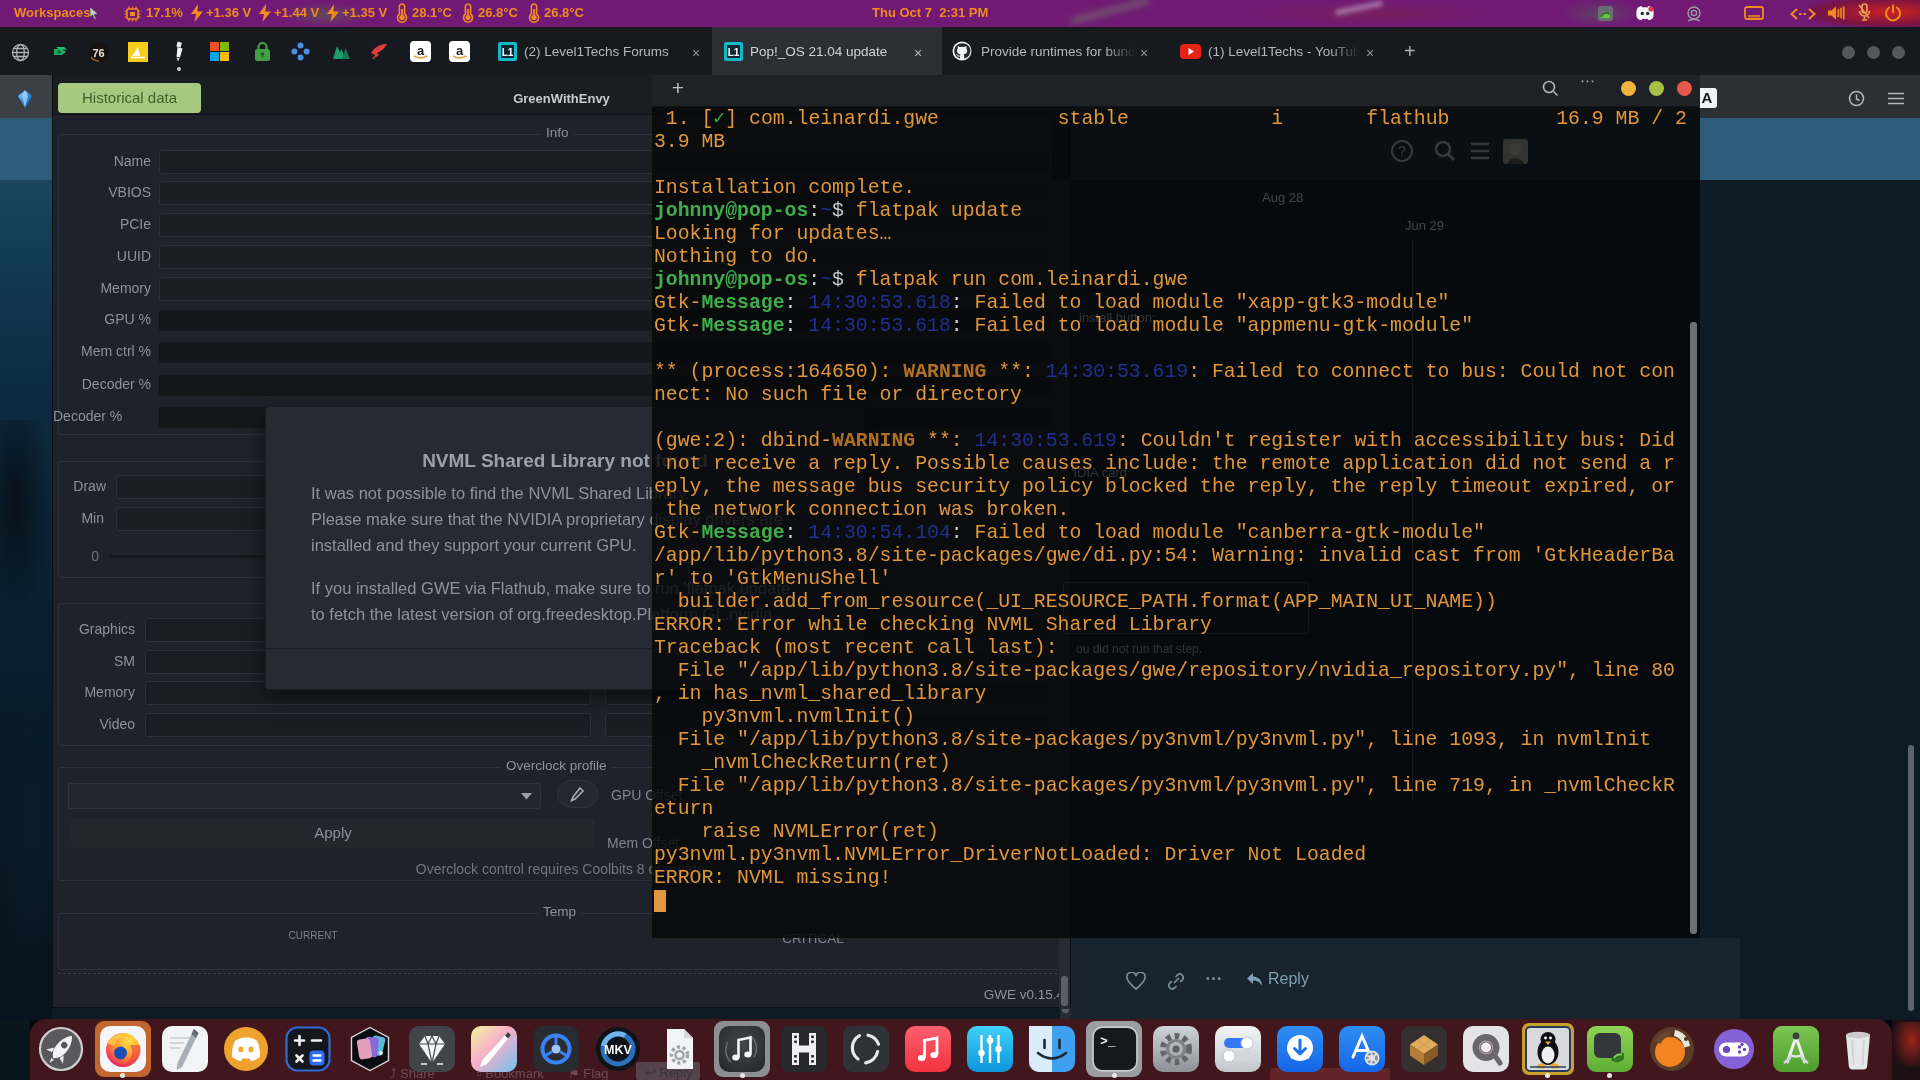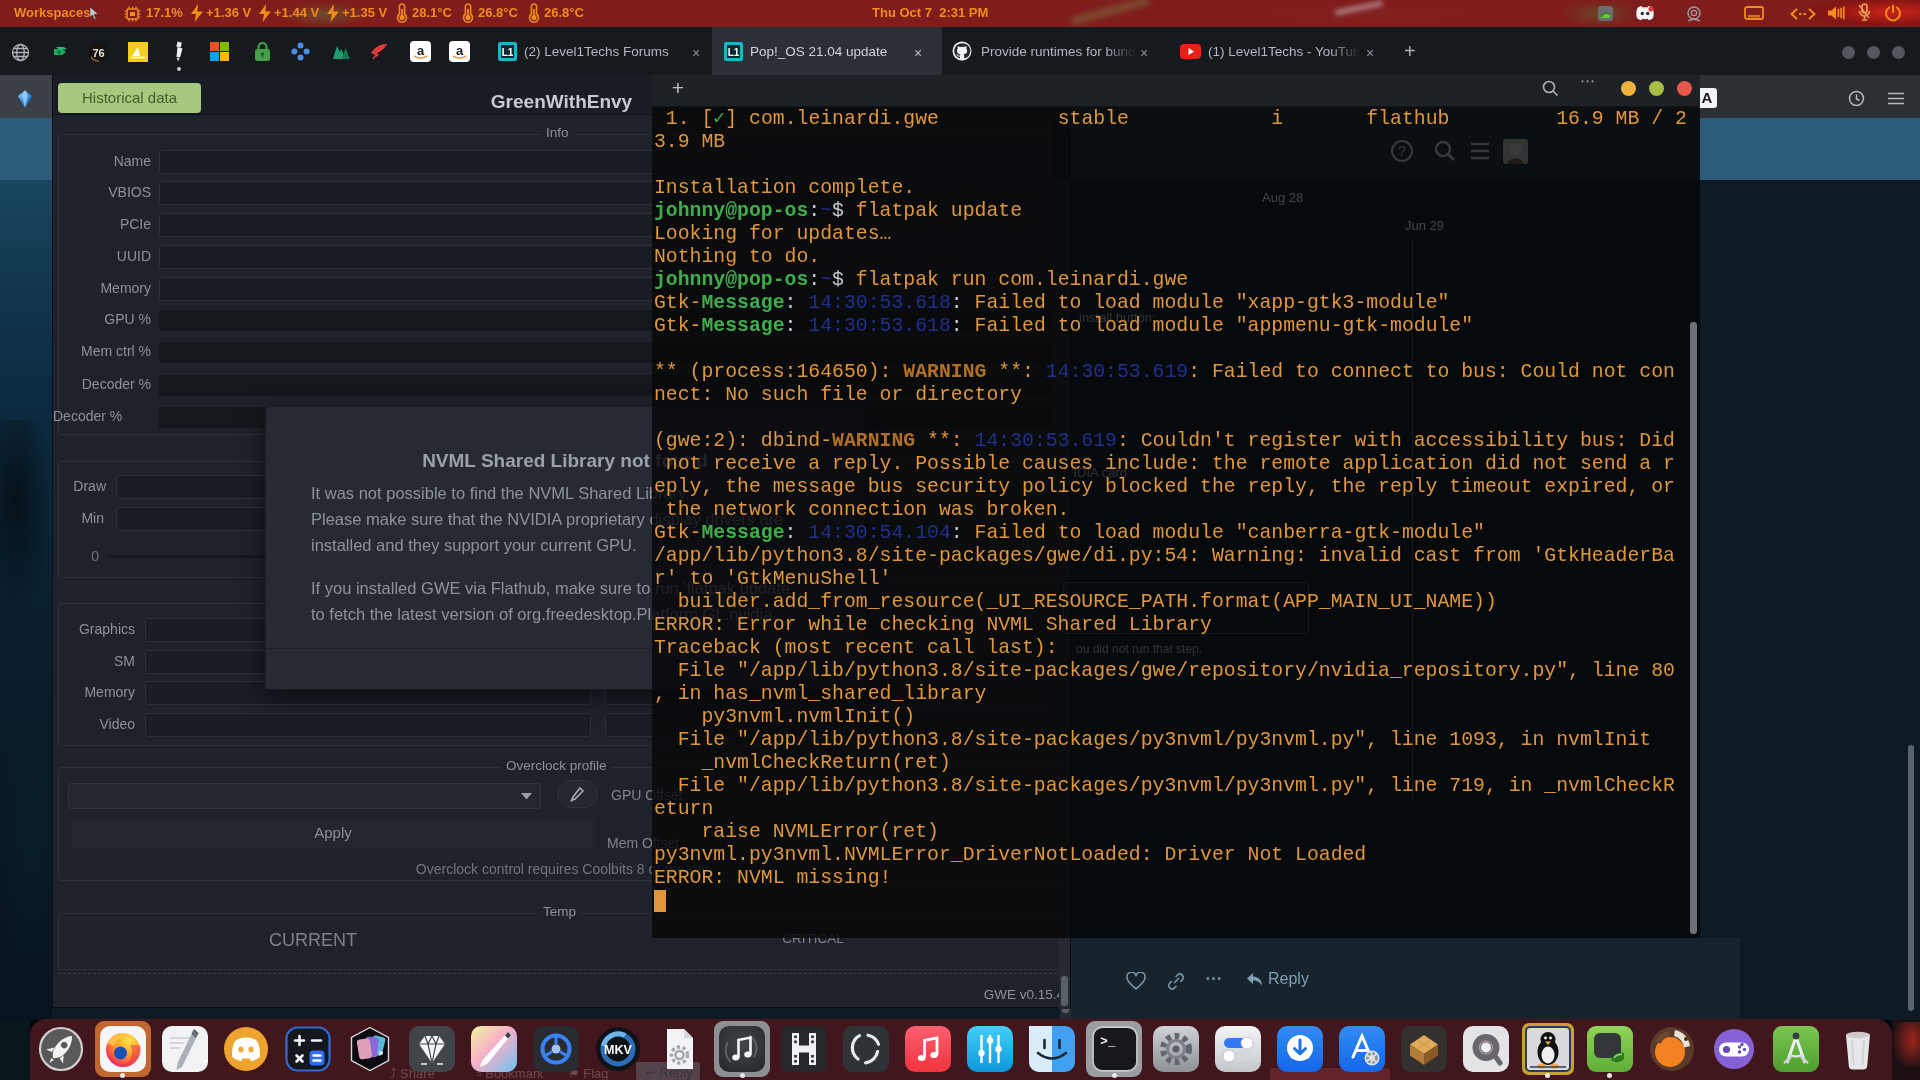--- a/index.html
+++ b/index.html
@@ -1,19 +1,19 @@
 <!DOCTYPE html>
 <html><head><meta charset="utf-8">
 <style>
 *{margin:0;padding:0;box-sizing:border-box}
 html,body{width:1920px;height:1080px;overflow:hidden;background:#05070a;font-family:"Liberation Sans",sans-serif}
 #stage{position:relative;width:1920px;height:1080px}
 .a{position:absolute}
 
-#topbar{left:0;top:0;width:1920px;height:27px;background:#7f1d1d;color:#f08b1d;font-weight:bold;font-size:13px;overflow:hidden}
+#topbar{left:0;top:0;width:1920px;height:27px;background:#701a75;color:#f08b1d;font-weight:bold;font-size:13px;overflow:hidden}
 .tb{position:absolute;top:5px;white-space:nowrap}
 
 #tabbar{left:0;top:27px;width:1920px;height:48px;background:#16191e}
 .fav{position:absolute;top:43px}
 .tabt{position:absolute;top:17px;font-size:13.5px;color:#b2b8bf;white-space:nowrap;overflow:hidden}
 .tabx{position:absolute;top:18px;font-size:14px;color:#8f959c}
 
 #toolbar{left:0;top:75px;width:1920px;height:43px;background:#3b4046}
 #blueband{left:0;top:118px;width:1920px;height:62px;background:#2d5b7a}
 #pagebg{left:0;top:180px;width:1920px;height:840px;background:#0f1b24}
@@ -95,21 +95,21 @@
 <div class="a" style="left:1060px;top:938px;width:11px;height:82px;background:#262b33"></div>
 <div class="a" style="left:1062px;top:975px;width:7px;height:38px;background:#596068;border-radius:3px"></div>
 
 <div class="a" style="left:0;top:180px;width:52px;height:840px;background:linear-gradient(180deg,#1a4660 0%,#123a52 10%,#0d2c42 24%,#0a2233 45%,#091b29 65%,#081622 85%,#071420 100%)"></div>
 <div class="a" style="left:0;top:420px;width:52px;height:200px;background:radial-gradient(ellipse at 30% 40%,rgba(4,10,16,.75),transparent 70%)"></div>
 <div class="a" style="left:0;top:700px;width:52px;height:260px;background:radial-gradient(ellipse at 60% 50%,rgba(10,30,44,.8),transparent 75%)"></div>
 
 <div class="a" id="gwe">
 <div class="a" id="gwehdr"></div>
 <div class="a" style="left:5px;top:8px;width:143px;height:30px;background:#a7c87f;border-radius:4px;color:#42602c;font-size:15px;text-align:center;line-height:30px">Historical data</div>
-<div class="a" style="left:0;top:16px;width:1017px;text-align:center;color:#c6cbd1;font-size:19px;font-weight:bold">GreenWithEnvy</div>
+<div class="a" style="left:0;top:16px;width:1017px;text-align:center;color:#c6cbd1;font-size:13px;font-weight:bold">GreenWithEnvy</div>
 
 <div class="gweframe" style="left:5px;top:59px;width:1009px;height:301px"></div>
 <div class="ftitle" style="left:488px;top:50px">Info</div>
 <div class="gwelab" style="left:0;top:78px;width:98px;text-align:right">Name</div>
       <div class="ginp" style="left:106px;top:75px;width:892px"></div>
 <div class="gwelab" style="left:0;top:109px;width:98px;text-align:right">VBIOS</div>
       <div class="ginp" style="left:106px;top:106px;width:892px"></div>
 <div class="gwelab" style="left:0;top:141px;width:98px;text-align:right">PCIe</div>
       <div class="ginp" style="left:106px;top:138px;width:892px"></div>
 <div class="gwelab" style="left:0;top:173px;width:98px;text-align:right">UUID</div>
@@ -157,21 +157,21 @@
 <svg class="a" style="left:517px;top:711px" width="15" height="16" viewBox="0 0 15 16">
         <path d="M10 2 L13 5 L5 13 L1.5 14.5 L3 11 Z" fill="none" stroke="#aab0b8" stroke-width="1.5"></path>
       </svg>
 <div class="gwelab" style="left:558px;top:712px;color:#7e848d">GPU Offset</div>
 <div class="a" style="left:18px;top:743px;width:524px;height:30px;background:#22262d;border-radius:3px;color:#8a9098;font-size:15px;text-align:center;line-height:30px">Apply</div>
 <div class="gwelab" style="left:554px;top:760px;color:#7e848d">Mem Offset</div>
 <div class="a" style="left:5px;top:786px;width:1009px;text-align:center;color:#70767e;font-size:14px">Overclock control requires Coolbits 8 or greater</div>
 
 <div class="gweframe" style="left:5px;top:838px;width:1009px;height:57px"></div>
 <div class="ftitle" style="left:485px;top:829px">Temp</div>
-<div class="a" style="left:180px;top:855px;width:160px;text-align:center;color:#7c828a;font-size:18px">CURRENT</div>
+<div class="a" style="left:180px;top:855px;width:160px;text-align:center;color:#7c828a;font-size:10px">CURRENT</div>
 <div class="a" style="left:680px;top:856px;width:160px;text-align:center;color:#7c828a;font-size:13.5px">CRITICAL</div>
 <div class="a" style="left:5px;top:898px;width:1009px;border-top:1px dashed #3a4048"></div>
 <div class="a" style="left:0;top:912px;width:1011px;text-align:right;color:#8d939b;font-size:13.5px">GWE v0.15.4</div>
 <div class="a" style="left:1006px;top:864px;width:11px;height:70px;background:#262b33"></div>
 <div class="a" style="left:1008px;top:901px;width:7px;height:30px;background:#596068;border-radius:3px"></div>
 </div>
 
 <div class="a" id="dlg">
 <div class="a" style="left:0;top:43px;width:598px;text-align:center;color:#9aa1a9;font-size:19px;font-weight:bold">NVML Shared Library not found</div>
 <div class="a" style="left:45px;top:73px;width:540px;color:#8d939c;font-size:16.5px;line-height:26px">It was not possible to find the NVML Shared Library.<br>Please make sure that the NVIDIA proprietary display drivers are<br>installed and they support your current GPU.</div>

